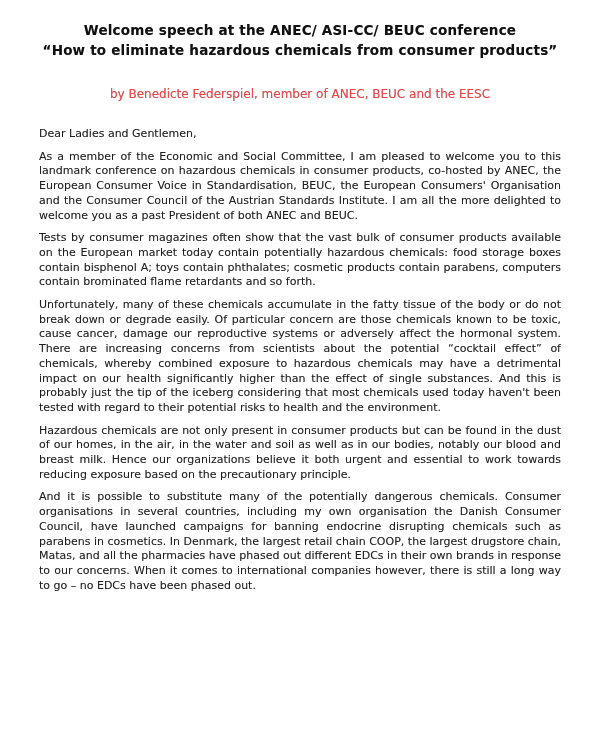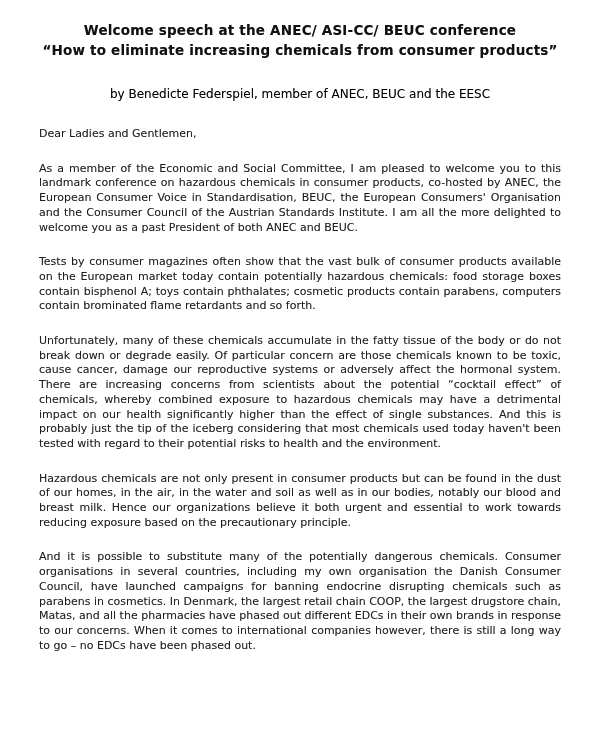--- a/index.html
+++ b/index.html
@@ -29,45 +29,45 @@
     text-align: center;
     letter-spacing: 0.2px;
     color: #111111;
     text-shadow: 0 0 0.4px rgba(0,0,0,0.35);
   }
   .byline {
     margin: 27px 0 0 0;
     font-size: 12px;
     line-height: 15px;
     text-align: center;
-    color: #000000;
+    color: #ef4444;
     text-shadow: 0 0 0.3px rgba(0,0,0,0.3);
   }
   .body-text {
     font-size: 11px;
     line-height: 14.7px;
     text-shadow: 0 0 0.3px rgba(0,0,0,0.3);
   }
   .salutation {
     margin: 25px 0 0 0;
     text-align: left;
   }
   .para {
-    margin: 20px 0 0 0;
+    margin: 8px 0 0 0;
     text-align: justify;
   }
 </style>
 </head>
 <body>
 
 <div class="page">
 
   <div class="title-block">
     <p class="title-line">Welcome speech at the ANEC/ ASI-CC/ BEUC conference</p>
-    <p class="title-line">“How to eliminate increasing chemicals from consumer products”</p>
+    <p class="title-line">“How to eliminate hazardous chemicals from consumer products”</p>
   </div>
 
   <p class="byline">by Benedicte Federspiel, member of ANEC, BEUC and the EESC</p>
 
   <p class="body-text salutation">Dear Ladies and Gentlemen,</p>
 
   <p class="body-text para">As a member of the Economic and Social Committee, I am pleased to welcome you to this landmark conference on hazardous chemicals in consumer products, co-hosted by ANEC, the European Consumer Voice in Standardisation, BEUC, the European Consumers' Organisation and the Consumer Council of the Austrian Standards Institute. I am all the more delighted to welcome you as a past President of both ANEC and BEUC.</p>
 
 
   <p class="body-text para">Tests by consumer magazines often show that the vast bulk of consumer products available on the European market today contain potentially hazardous chemicals: food storage boxes contain bisphenol A; toys contain phthalates; cosmetic products contain parabens, computers contain brominated flame retardants and so forth.</p>

